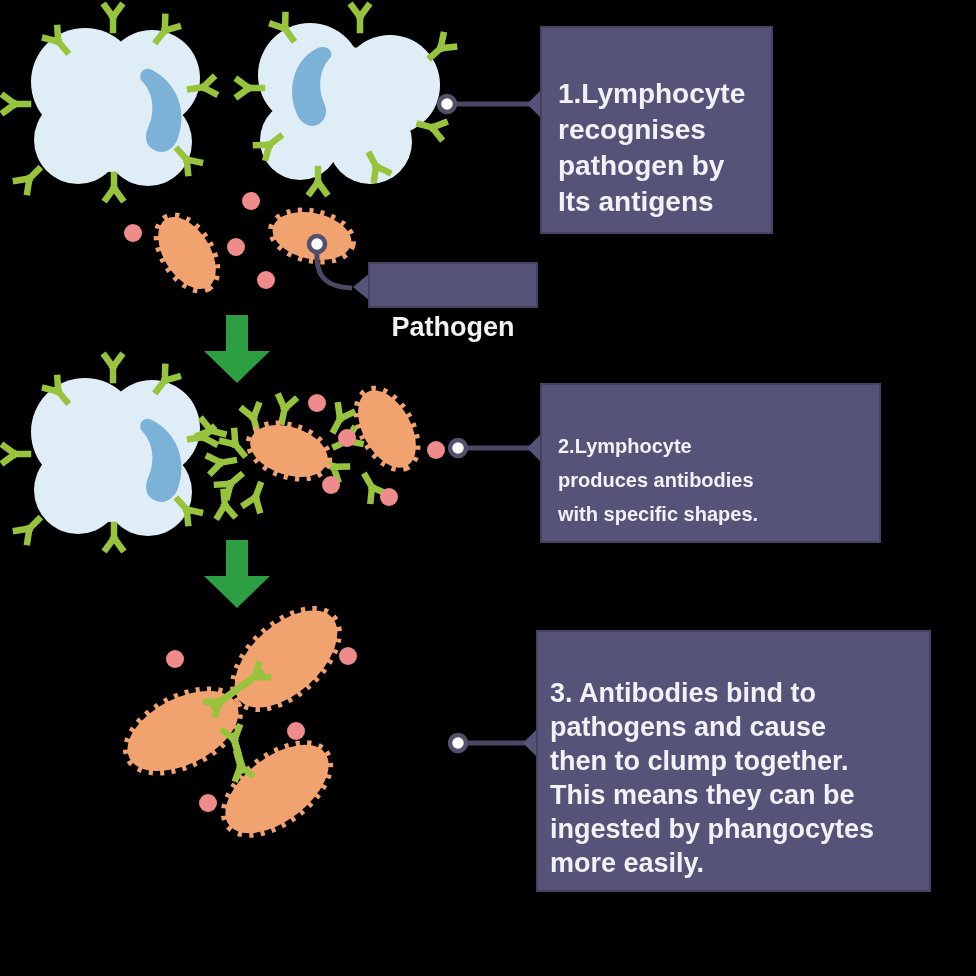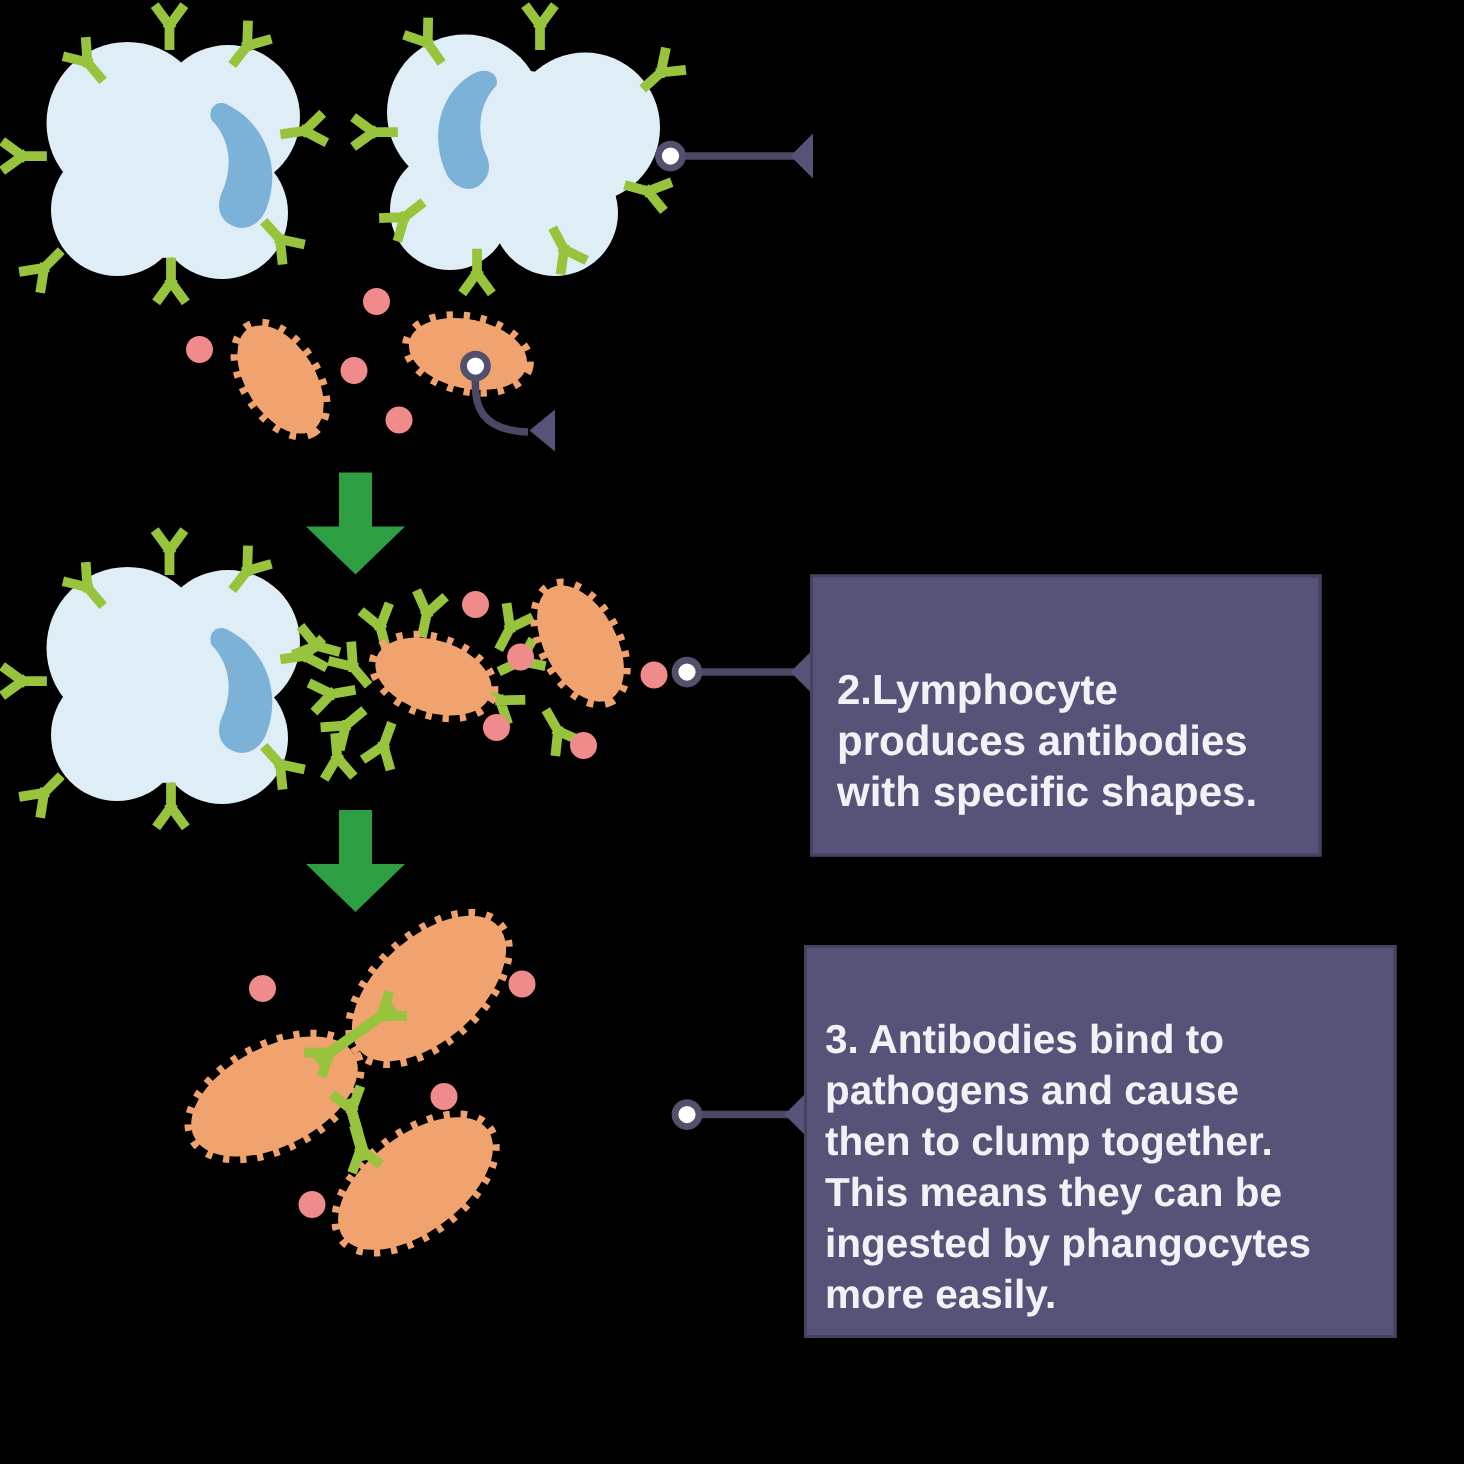--- a/index.html
+++ b/index.html
@@ -21,21 +21,21 @@
   .connline{stroke:var(--connector);stroke-width:5;fill:none;}
   .anchor{fill:#ffffff;stroke:#53506c;stroke-width:4.5;}
   .pointer{fill:var(--box-bg);}
   .callout{
     position:absolute;box-sizing:border-box;
     background:var(--box-bg);border:2px solid var(--box-border);
     color:var(--text-color);font-weight:bold;
     white-space:pre-line;
   }
   .c1{left:540px;top:26px;width:233px;font-size:28px;line-height:36px;padding:12px 16px;}
-  .c2{left:540px;top:383px;width:341px;font-size:28px;line-height:34px;padding:24px 16px;}
+  .c2{left:540px;top:383px;width:341px;font-size:20px;line-height:34px;padding:10px 16px;}
   .c3{left:536px;top:630px;width:395px;font-size:27px;line-height:34px;padding:10px 12px;}
   .c4{left:368px;top:262px;width:170px;height:46px;font-size:27px;line-height:42px;text-align:center;}
 </style>
 </head>
 <body>
 
 <div id="canvas">
 
 <svg id="art" width="976" height="976" viewBox="0 0 976 976">
   <defs>
@@ -198,21 +198,30 @@
     <circle class="anchor" cx="458" cy="743" r="8"></circle>
   </g>
 
   <g>
     <path class="connline" d="M455,104 L538,104"></path>
     <polygon class="pointer" points="527,104 542,89 542,119"></polygon>
     <circle class="anchor" cx="447" cy="104" r="8"></circle>
   </g>
 </svg>
 
-
+<div class="callout c1">
+  <span>1.Lymphocyte
+recognises
+pathogen by
+Its antigens</span>
+</div>
+
+<div class="callout c4">
+  <span>Pathogen</span>
+</div>
 
 <div class="callout c2">
   <span>2.Lymphocyte
 produces antibodies
 with specific shapes.</span>
 </div>
 
 <div class="callout c3">
   <span>3. Antibodies bind to
 pathogens and cause

